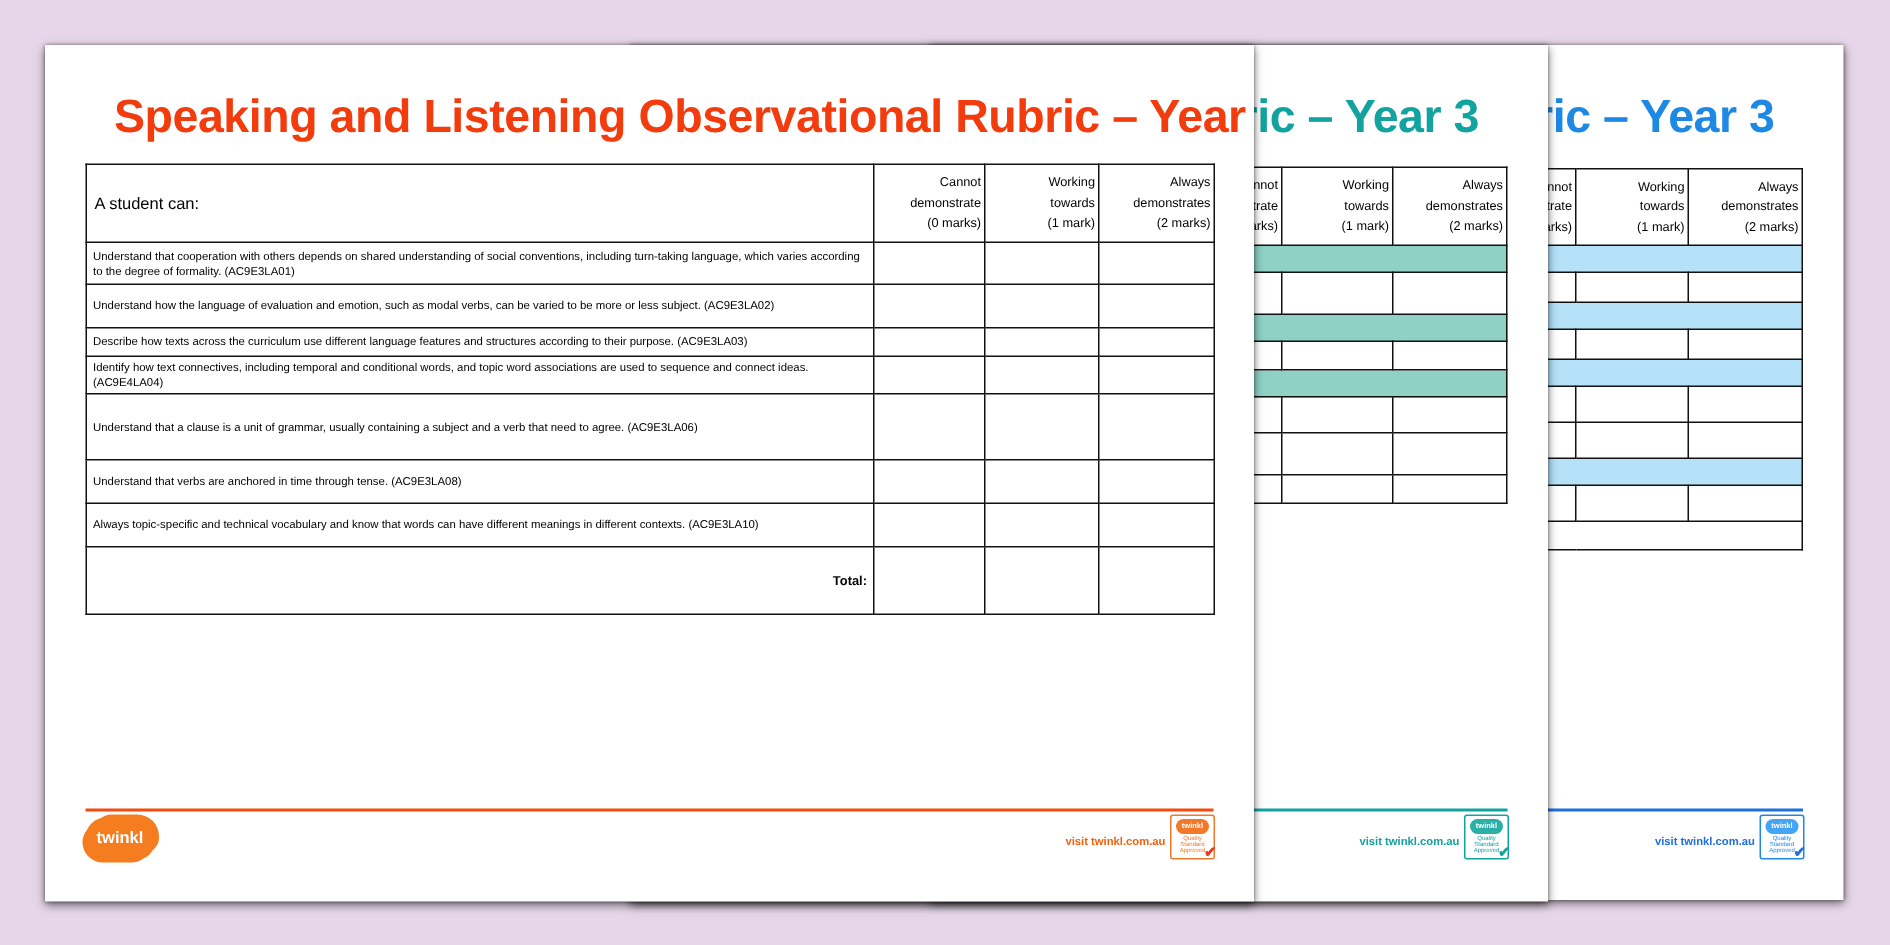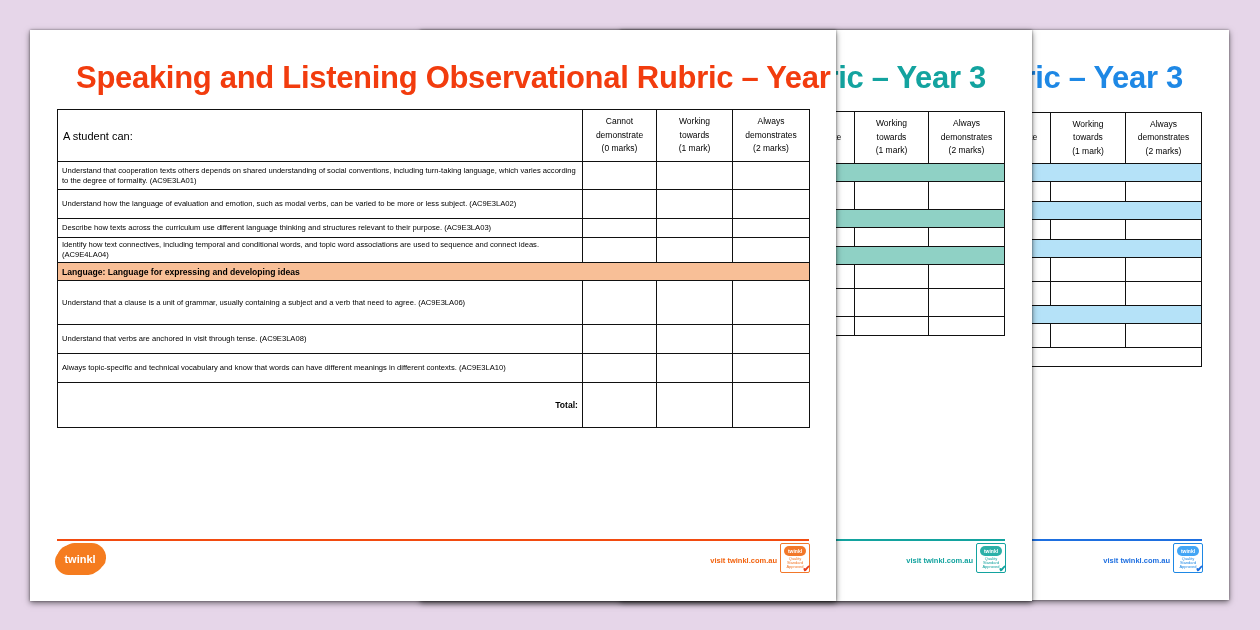--- a/index.html
+++ b/index.html
@@ -22,21 +22,21 @@
   .page-front .title { left: 46px; color: #f23c0e; }
   .page-mid .title   { right: 46px; color: #13a39f; }
   .page-back .title  { right: 46px; color: #1e88e5; }
 
   table.rubric { position: absolute; border-collapse: collapse; table-layout: fixed; }
   table.rubric td, table.rubric th { border: 1.5px solid #111; }
   .page-front table.rubric { left: 27px; top: 79px; width: 752px; }
 
   .hdr-label { text-align: left; font-size: 11px; font-weight: normal; padding: 0 5px; }
   .hdr-col {
-    text-align: center; font-size: 8.5px; font-weight: normal; line-height: 13.5px;
+    text-align: right; font-size: 8.5px; font-weight: normal; line-height: 13.5px;
     padding: 3px 2px; vertical-align: middle;
   }
   .sec-row td { font-size: 8.6px; font-weight: bold; padding: 0 4px; height: 18px; }
   .page-front .sec-row td { background: #f8bf97; }
   .crit td { font-size: 7.6px; line-height: 10px; padding: 2px 4px; }
   .crit td.desc { vertical-align: middle; }
   .total-row td.tlabel { text-align: right; font-size: 8.6px; font-weight: bold; padding-right: 4px; }
 
   
   .page-mid table.rubric { right: 27px; top: 81px; width: 560px; }
@@ -232,56 +232,53 @@
       </colgroup>
     <tbody>
         <tr style="height:52px">
       <th class="hdr-label">A student can:</th>
       <th class="hdr-col"><span>Cannot</span><br><span>demonstrate</span><br><span>(0 marks)</span></th>
       <th class="hdr-col"><span>Working</span><br><span>towards</span><br><span>(1 mark)</span></th>
       <th class="hdr-col"><span>Always</span><br><span>demonstrates</span><br><span>(2 marks)</span></th>
     </tr>
 
     <tr class="crit" style="height:28px">
-      <td class="desc">Understand that cooperation texts others depends on shared understanding of social conventions, including turn-taking language, which varies according to the degree of formality. (AC9E3LA01)</td>
+      <td class="desc">Understand that cooperation with others depends on shared understanding of social conventions, including turn-taking language, which varies according to the degree of formality. (AC9E3LA01)</td>
       <td></td>
           <td></td>
           <td></td>
     </tr>
     <tr class="crit" style="height:29px">
       <td class="desc">Understand how the language of evaluation and emotion, such as modal verbs, can be varied to be more or less subject. (AC9E3LA02)</td>
       <td></td>
           <td></td>
           <td></td>
     </tr>
 
     <tr class="crit" style="height:19px">
-      <td class="desc">Describe how texts across the curriculum use different language thinking and structures relevant to their purpose. (AC9E3LA03)</td>
+      <td class="desc">Describe how texts across the curriculum use different language features and structures according to their purpose. (AC9E3LA03)</td>
       <td></td>
           <td></td>
           <td></td>
     </tr>
     <tr class="crit" style="height:24px">
       <td class="desc">Identify how text connectives, including temporal and conditional words, and topic word associations are used to sequence and connect ideas. (AC9E4LA04)</td>
       <td></td>
           <td></td>
           <td></td>
     </tr>
 
-    <tr class="sec-row">
-          <td colspan="4">Language: Language for expressing and developing ideas</td>
-        </tr>
     <tr class="crit" style="height:44px">
       <td class="desc">Understand that a clause is a unit of grammar, usually containing a subject and a verb that need to agree. (AC9E3LA06)</td>
       <td></td>
           <td></td>
           <td></td>
     </tr>
     <tr class="crit" style="height:29px">
-      <td class="desc">Understand that verbs are anchored in visit through tense. (AC9E3LA08)</td>
+      <td class="desc">Understand that verbs are anchored in time through tense. (AC9E3LA08)</td>
       <td></td>
           <td></td>
           <td></td>
     </tr>
     <tr class="crit" style="height:29px">
       <td class="desc">Always topic-specific and technical vocabulary and know that words can have different meanings in different contexts. (AC9E3LA10)</td>
       <td></td>
           <td></td>
           <td></td>
     </tr>

